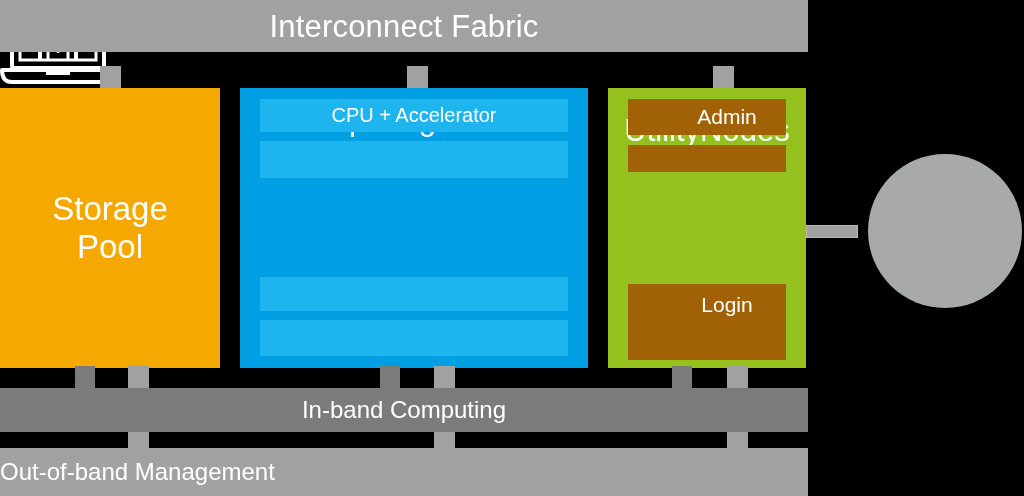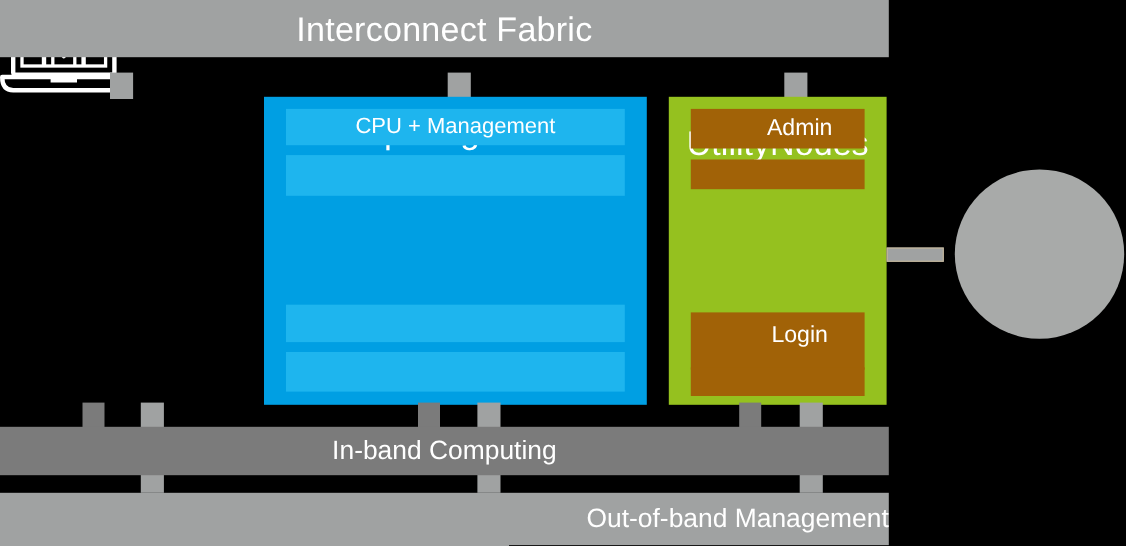--- a/index.html
+++ b/index.html
@@ -115,21 +115,21 @@
     left: 0; top: 388px; width: 808px; height: 44px;
     background: #7b7b7b;
     display: flex; align-items: center; justify-content: center;
   }
   #inband-bar .label {
     color: #ffffff; font-size: 24px; font-weight: 400;
   }
   #oob-bar {
     left: 0; top: 448px; width: 808px; height: 48px;
     background: #a0a2a2;
-    display: flex; align-items: center; justify-content: flex-end;
+    display: flex; align-items: center; justify-content: flex-start;
   }
   #oob-bar .label {
     color: #ffffff; font-size: 24px; font-weight: 400;
   }
 
   
   #conn-utility-client {
     left: 806px; top: 225px; width: 52px; height: 13px;
     background: #a0a2a2; border: 1px solid #c6b79a;
   }
@@ -151,25 +151,31 @@
   <div class="bar" id="fabric-bar">
     <span class="label">Interconnect Fabric</span>
   </div>
 
   
   <div class="conn conn-v-light" id="conn-fabric-storage"></div>
   <div class="conn conn-v-light" id="conn-fabric-compute"></div>
   <div class="conn conn-v-light" id="conn-fabric-utility"></div>
 
   
+  <div class="box" id="storage-box">
+    <span class="label">
+      <span>Storage</span><br>
+      <span>Pool</span>
+    </span>
+  </div>
 
   
   <div class="box" id="compute-box">
     <div class="inner" id="compute-inner-1">
-      <span class="label">CPU + Management</span>
+      <span class="label">CPU + Accelerator</span>
     </div>
     <div class="inner" id="compute-inner-2"></div>
     <div id="compute-title">Computing Cluster</div>
     <div class="inner" id="compute-inner-3"></div>
     <div class="inner" id="compute-inner-4"></div>
   </div>
 
   
   <div class="box" id="utility-box">
     <div class="inner" id="utility-inner-1">

